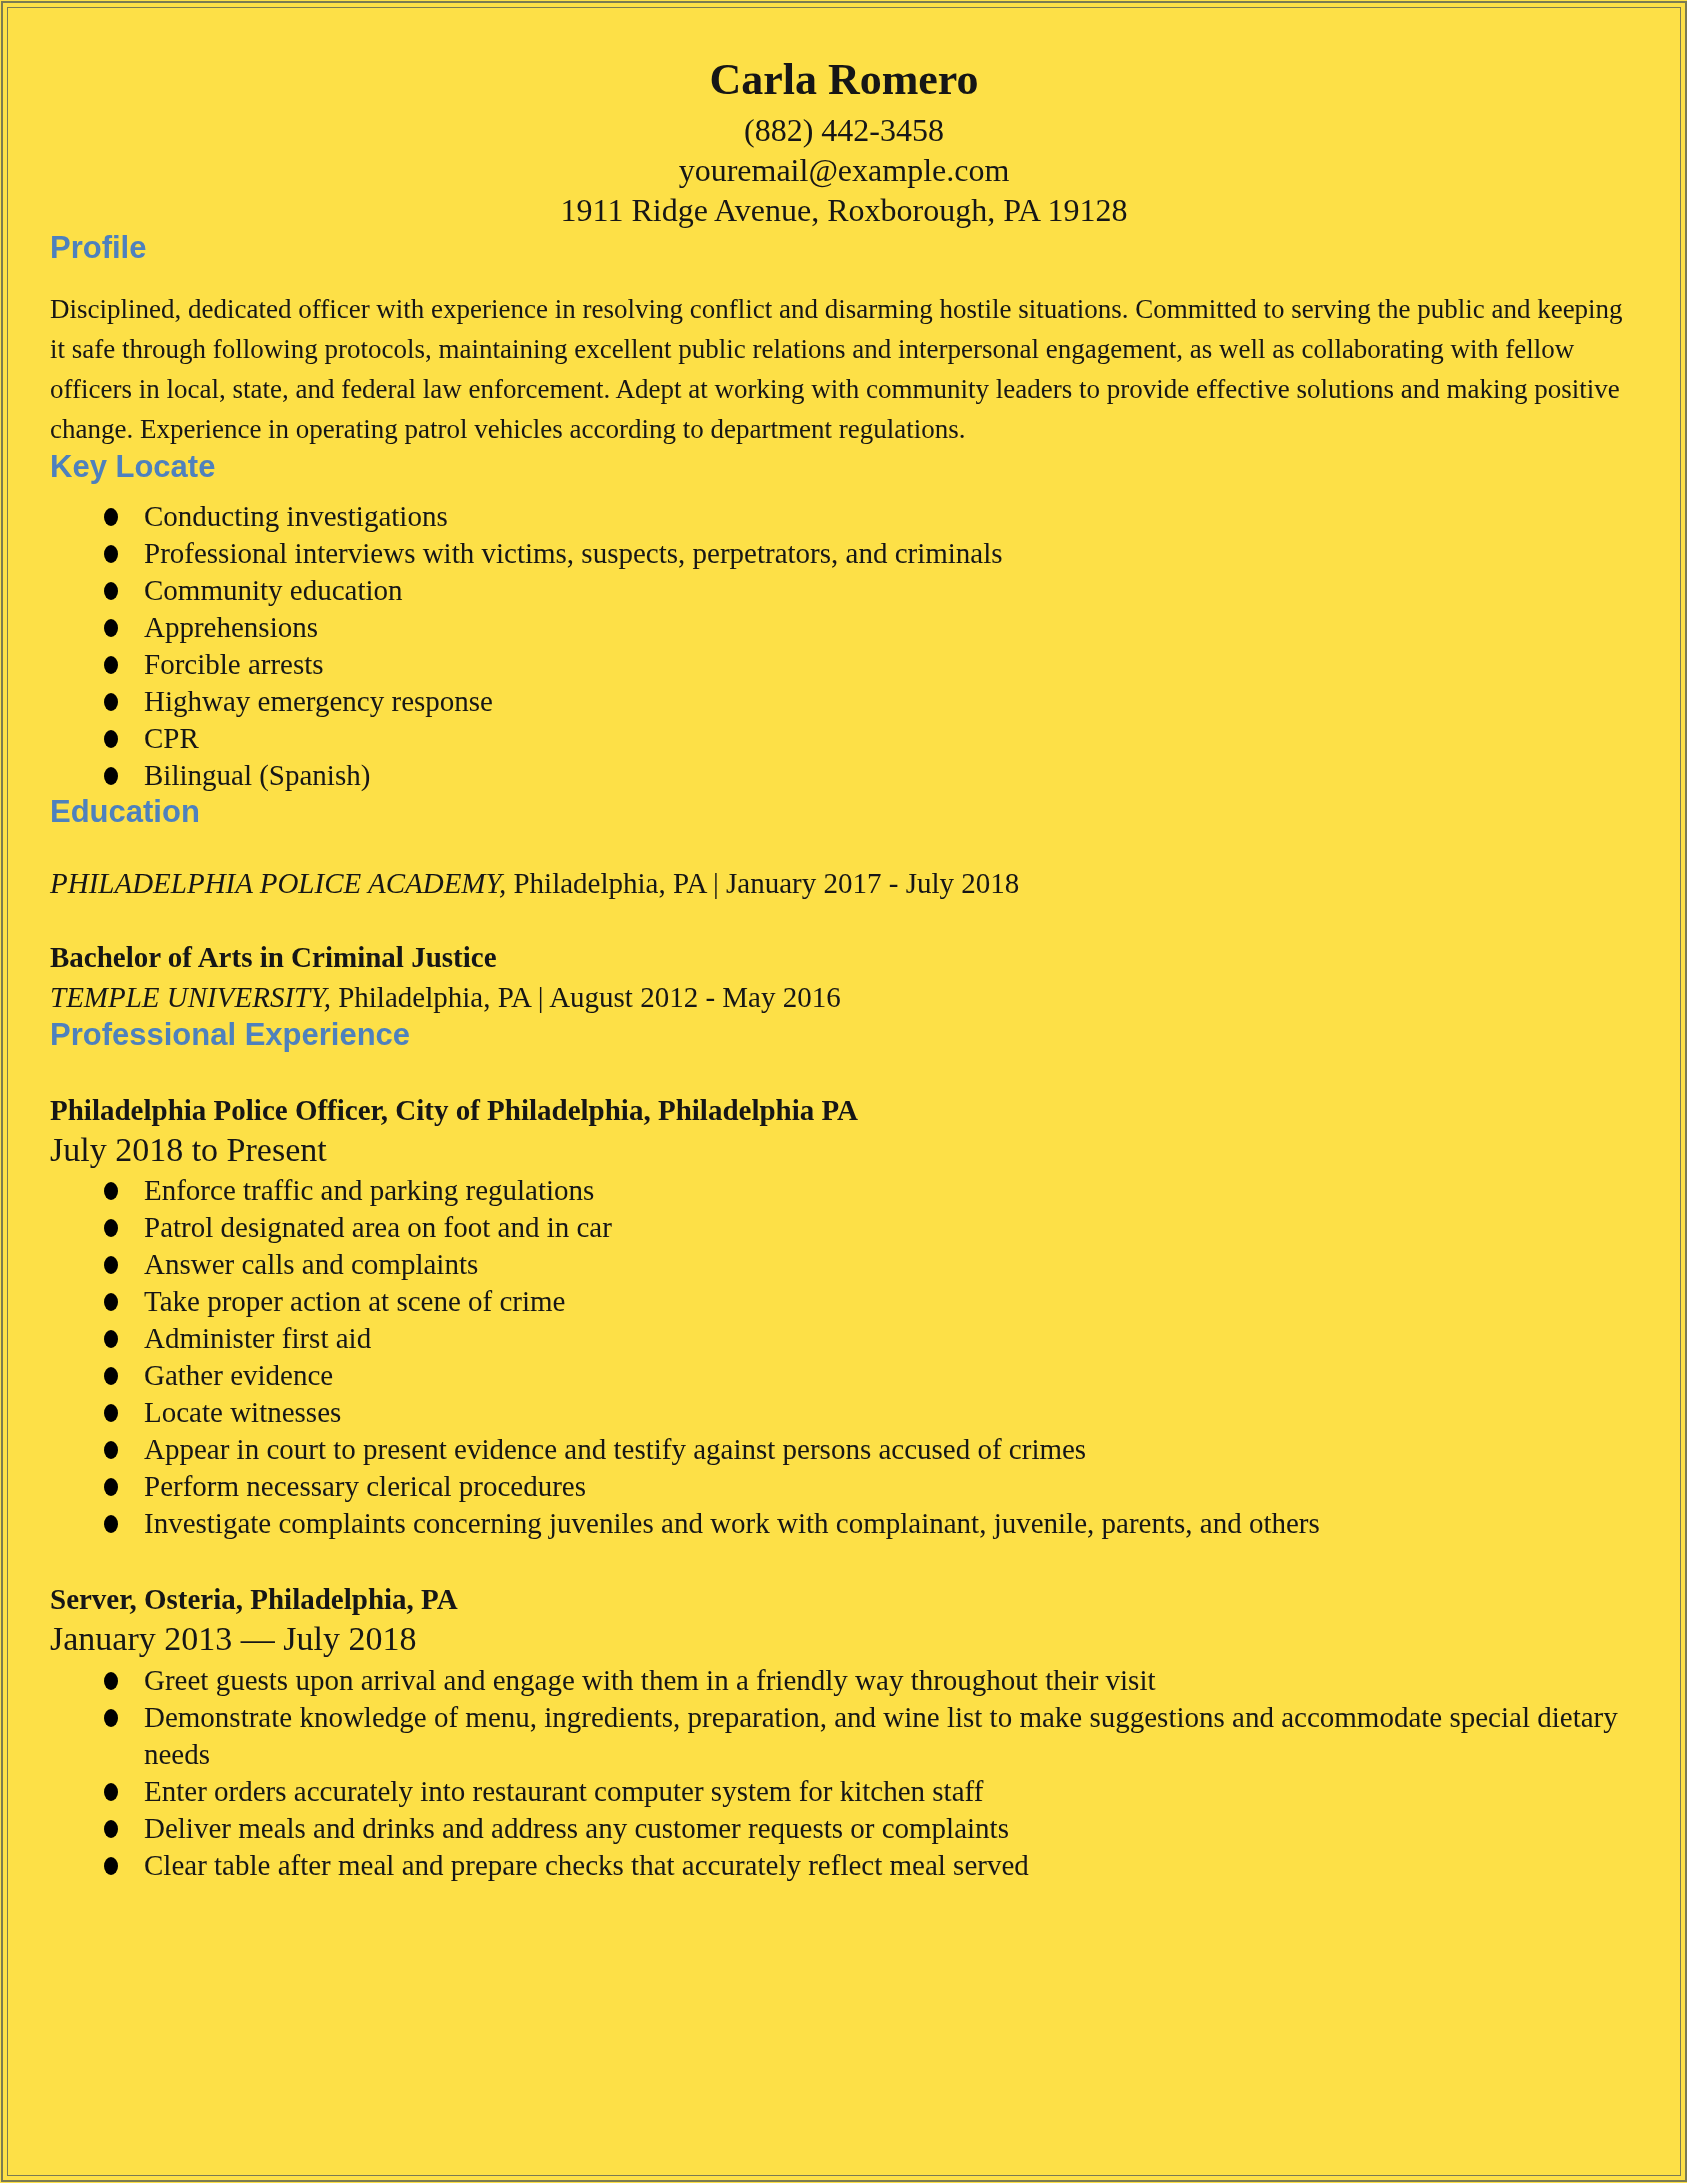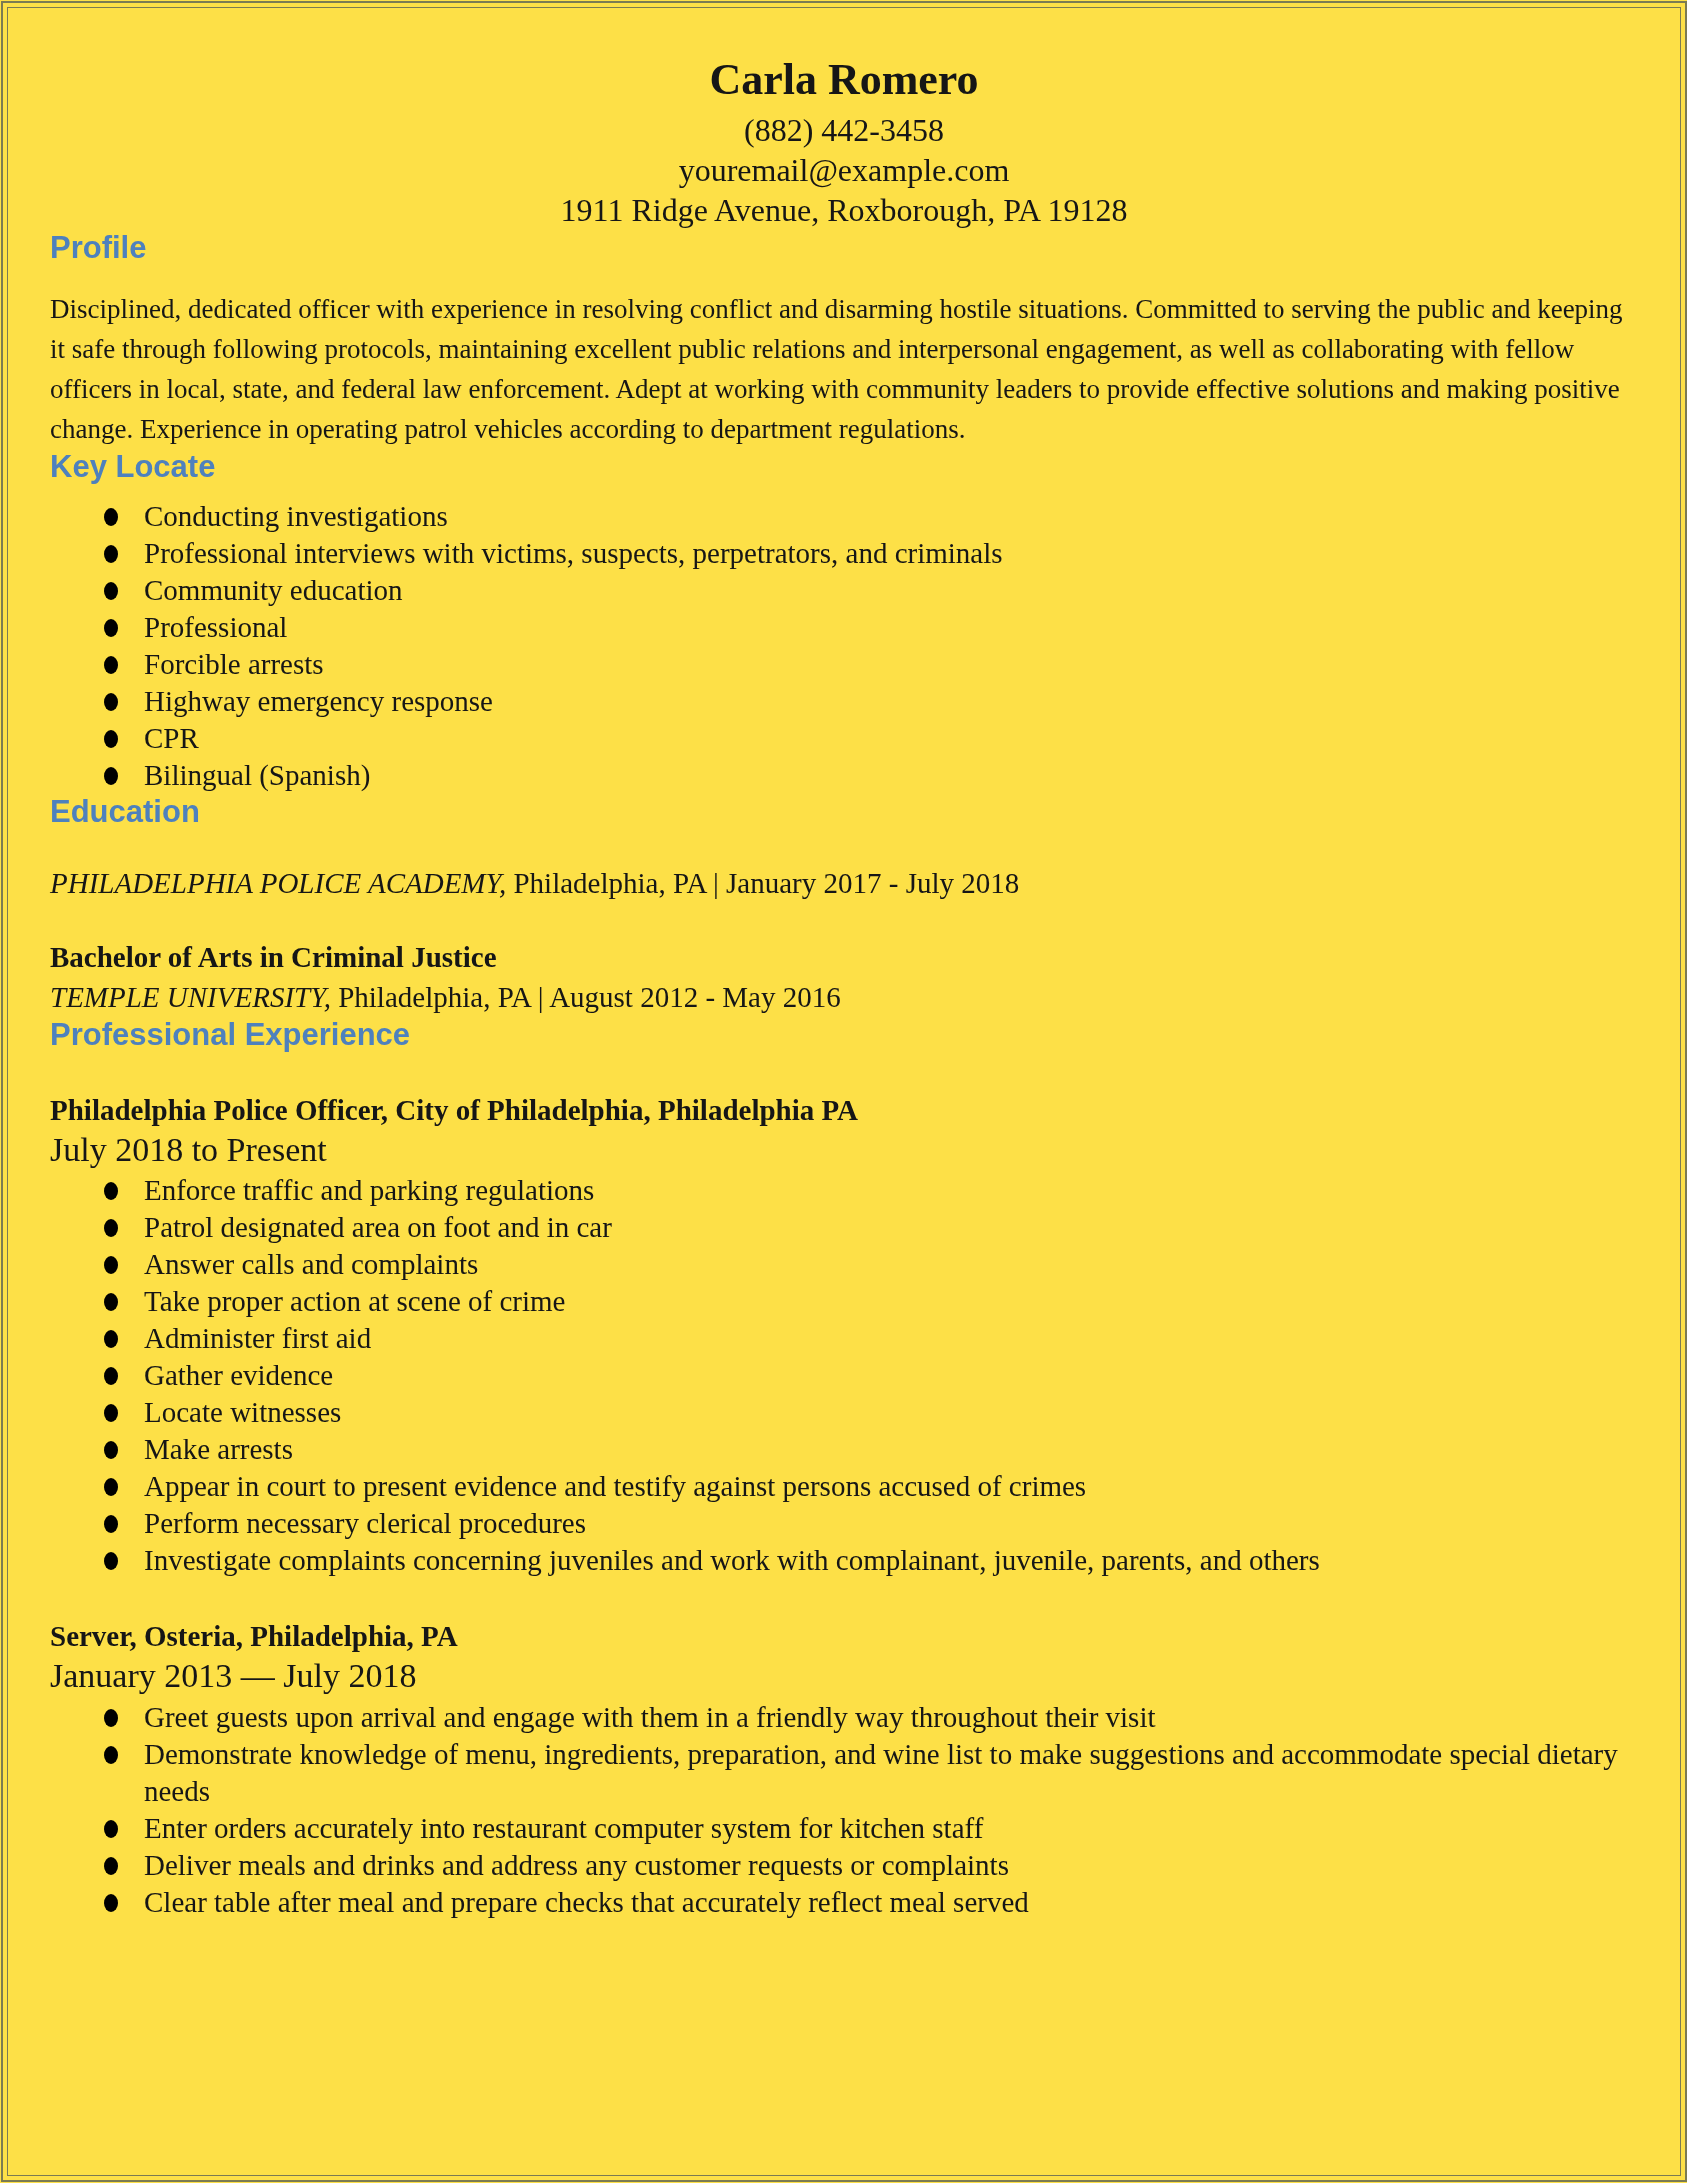--- a/index.html
+++ b/index.html
@@ -118,21 +118,21 @@
     <div class="contact-line">1911 Ridge Avenue, Roxborough, PA 19128</div>
 
     <h2 class="section-heading h-profile">Profile</h2>
     <p class="body-par">Disciplined, dedicated officer with experience in resolving conflict and disarming hostile situations. Committed to serving the public and keeping it safe through following protocols, maintaining excellent public relations and interpersonal engagement, as well as collaborating with fellow officers in local, state, and federal law enforcement. Adept at working with community leaders to provide effective solutions and making positive change. Experience in operating patrol vehicles according to department regulations.</p>
 
     <h2 class="section-heading h-skills">Key Locate</h2>
     <ul class="blist">
       <li>Conducting investigations</li>
       <li>Professional interviews with victims, suspects, perpetrators, and criminals</li>
       <li>Community education</li>
-      <li>Professional</li>
+      <li>Apprehensions</li>
       <li>Forcible arrests</li>
       <li>Highway emergency response</li>
       <li>CPR</li>
       <li>Bilingual (Spanish)</li>
     </ul>
 
     <h2 class="section-heading h-education">Education</h2>
     <p class="edu-line"><span class="italic">PHILADELPHIA POLICE ACADEMY,</span><span> Philadelphia, PA | January 2017 - July 2018</span></p>
 
     <div class="edu-block">
@@ -146,21 +146,20 @@
       <p class="job-title">Philadelphia Police Officer, City of Philadelphia, Philadelphia PA</p>
       <p class="job-dates">July 2018 to Present</p>
       <ul class="blist">
         <li>Enforce traffic and parking regulations</li>
         <li>Patrol designated area on foot and in car</li>
         <li>Answer calls and complaints</li>
         <li>Take proper action at scene of crime</li>
         <li>Administer first aid</li>
         <li>Gather evidence</li>
         <li>Locate witnesses</li>
-        <li>Make arrests</li>
         <li>Appear in court to present evidence and testify against persons accused of crimes</li>
         <li>Perform necessary clerical procedures</li>
         <li>Investigate complaints concerning juveniles and work with complainant, juvenile, parents, and others</li>
       </ul>
     </div>
 
     <div class="job">
       <p class="job-title">Server, Osteria, Philadelphia, PA</p>
       <p class="job-dates">January 2013 — July 2018</p>
       <ul class="blist">

